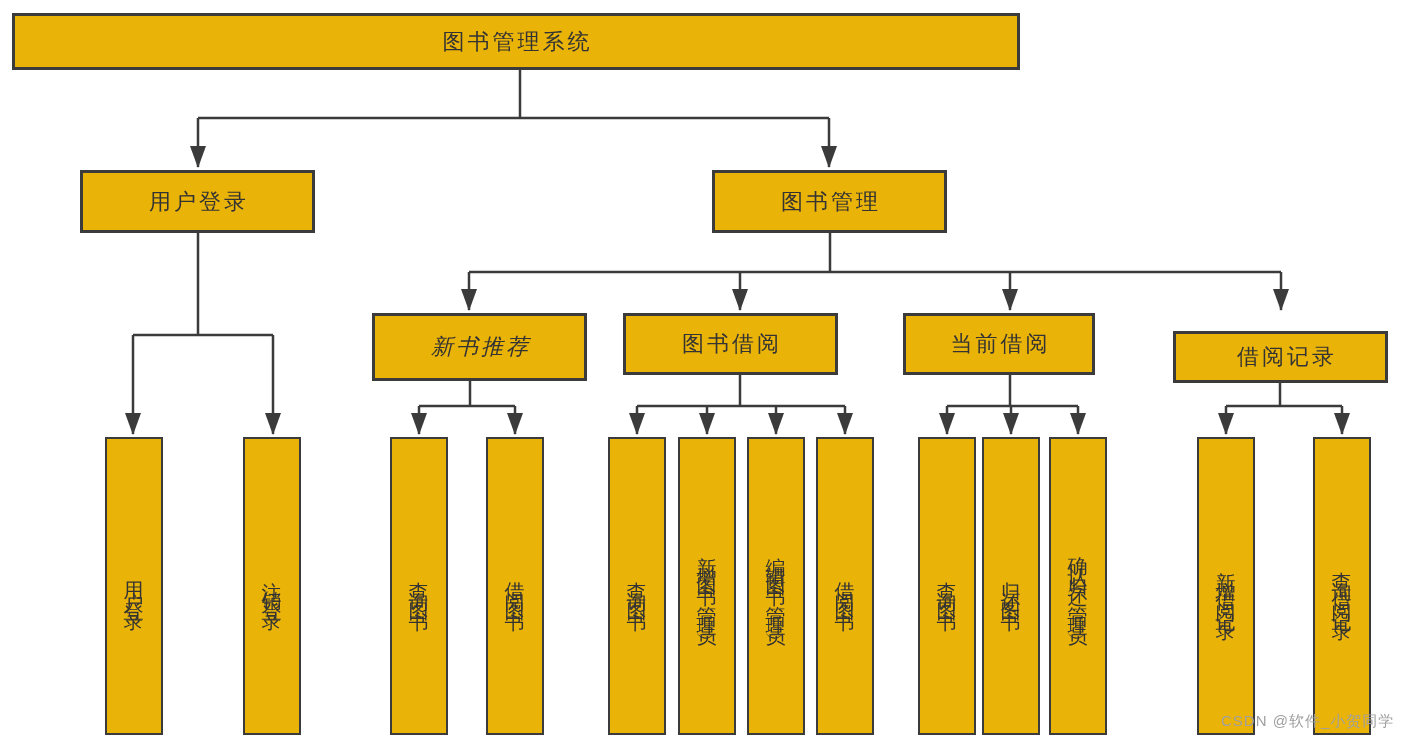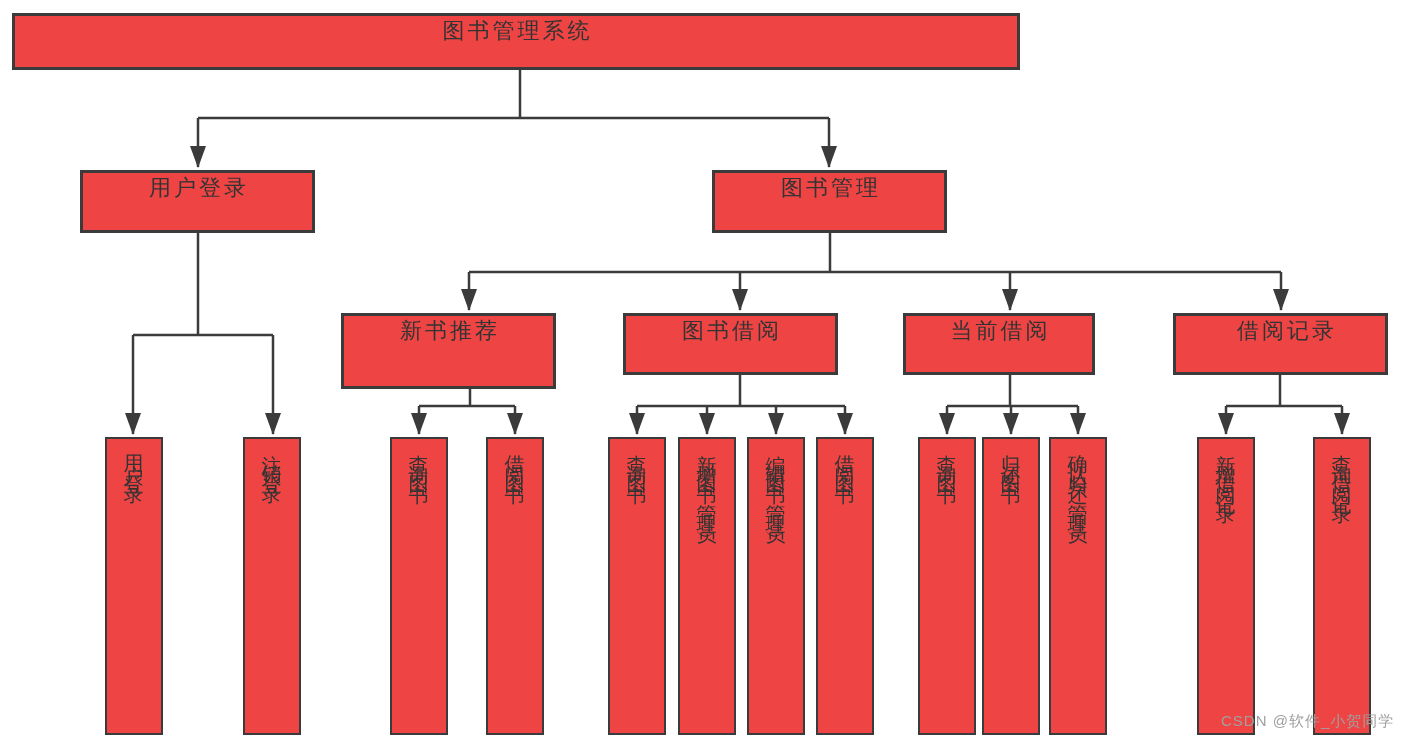--- a/index.html
+++ b/index.html
@@ -22,24 +22,24 @@
     stroke:var(--line,#3b3b3b);
     stroke-width:2.5;
   }
   .connectors .arrowhead{
     fill:var(--line,#3b3b3b);
     stroke:none;
   }
   .box{
     position:absolute;
     box-sizing:border-box;
-    background:#ef4444;
+    background:#eab308;
     border:3px solid var(--box_border,#3b3b3b);
     display:flex;
-    align-items:flex-start;
+    align-items:center;
     justify-content:center;
     z-index:1;
   }
   .hbox{
     font-size:22px;
     letter-spacing:3px;
     text-indent:3px;
     white-space:nowrap;
   }
   .vbox{
@@ -122,30 +122,30 @@
     <span>图书管理系统</span>
   </div>
 
   <div class="box hbox" style="left:80px;top:170px;width:235px;height:63px;">
     <span>用户登录</span>
   </div>
   <div class="box hbox" style="left:712px;top:170px;width:235px;height:63px;">
     <span>图书管理</span>
   </div>
 
-  <div class="box hbox" style="left:341px;top:313px;width:215px;height:76px;">
+  <div class="box hbox" style="left:372px;top:313px;width:215px;height:68px;font-style:italic;">
     <span>新书推荐</span>
   </div>
   <div class="box hbox" style="left:623px;top:313px;width:215px;height:62px;">
     <span>图书借阅</span>
   </div>
   <div class="box hbox" style="left:903px;top:313px;width:192px;height:62px;">
     <span>当前借阅</span>
   </div>
-  <div class="box hbox" style="left:1173px;top:313px;width:215px;height:62px;padding-left:10px;">
+  <div class="box hbox" style="left:1173px;top:331px;width:215px;height:52px;padding-left:10px;">
     <span>借阅记录</span>
   </div>
 
   <div class="box vbox" style="left:105px;top:437px;width:58px;height:298px;">
     <span class="vtext">用户登录</span>
   </div>
   <div class="box vbox" style="left:243px;top:437px;width:58px;height:298px;">
     <span class="vtext">注销登录</span>
   </div>
 

